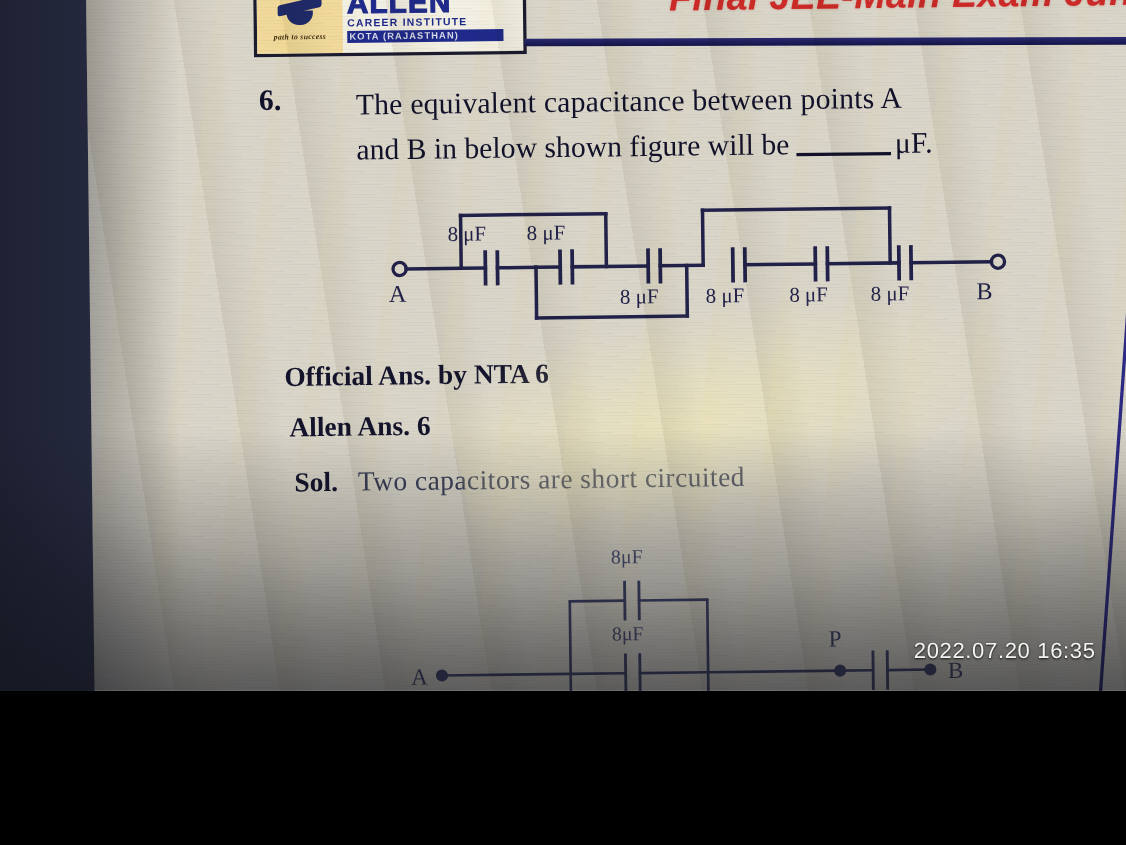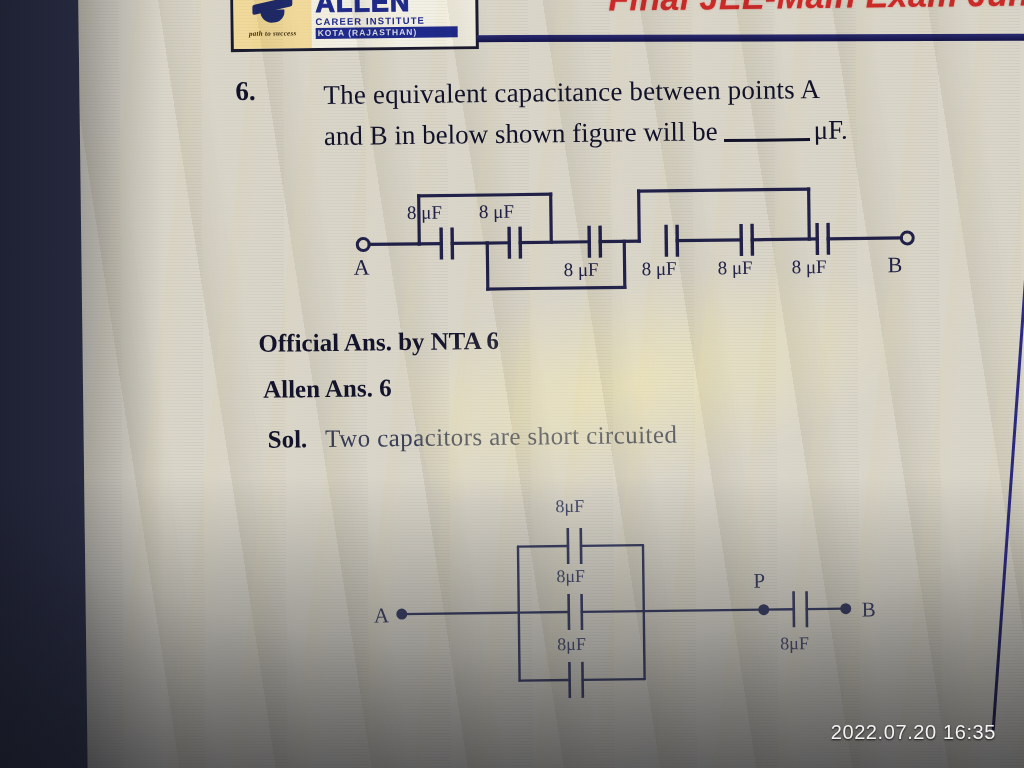--- a/index.html
+++ b/index.html
@@ -1,20 +1,20 @@
 <!DOCTYPE html>
 <html><head>
 <meta charset="utf-8">
 <style>
   html,body{margin:0;padding:0;background:#000;}
   body{width:1024px;height:768px;overflow:hidden;
        font-family:"Liberation Serif",serif;}
 
   
-  #photo{position:relative;width:1024px;height:768px;overflow:hidden;
+  #photo{position:relative;width:1024px;height:628px;overflow:hidden;
          background:#2c3048;}
 
   
   #paper{position:absolute;left:78px;top:-22px;width:1030px;height:820px;
          background:#d9d5c9;
          transform:rotate(-0.7deg);transform-origin:0 0;}
 
   
   #grain{position:absolute;inset:0;pointer-events:none;
          background:

